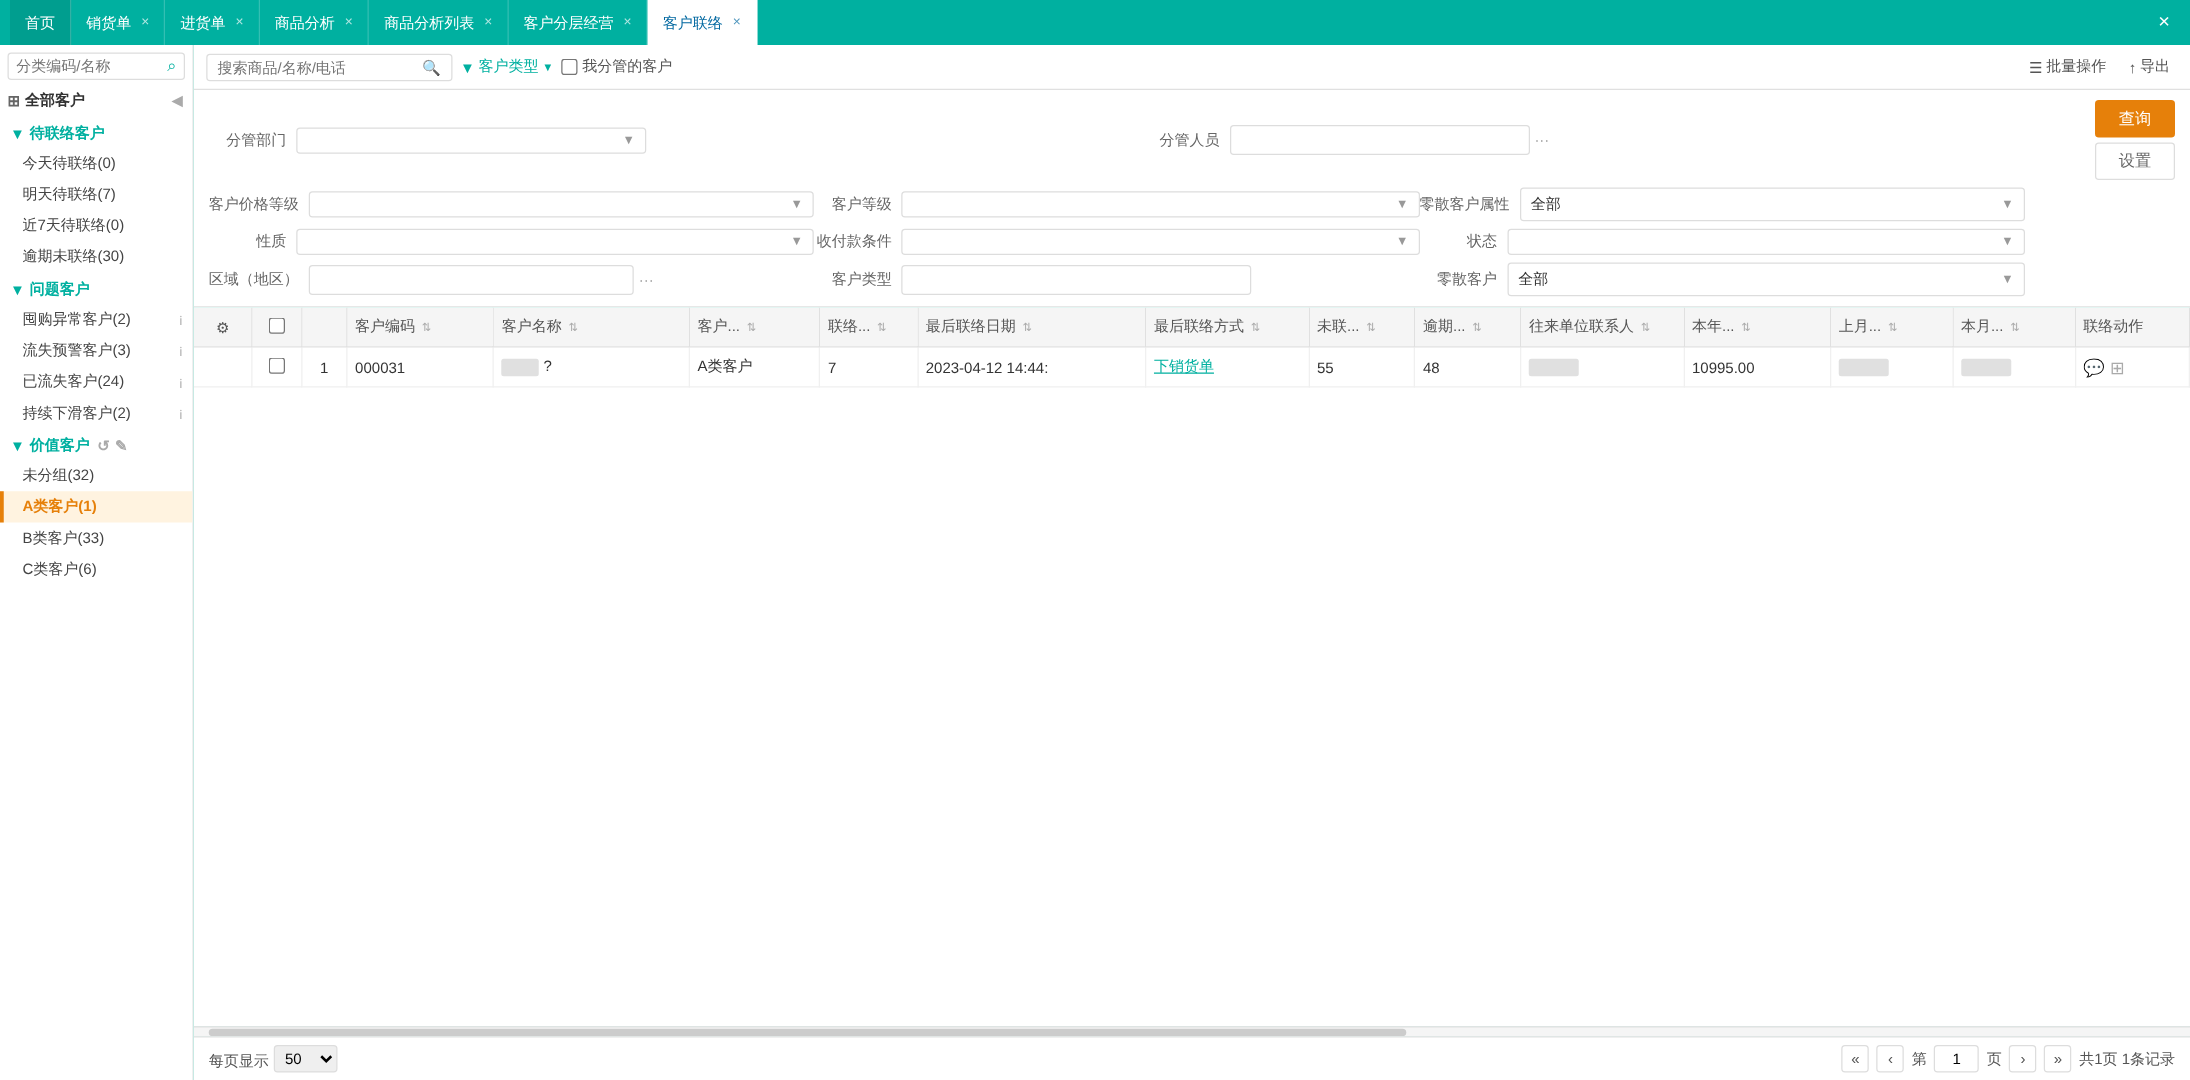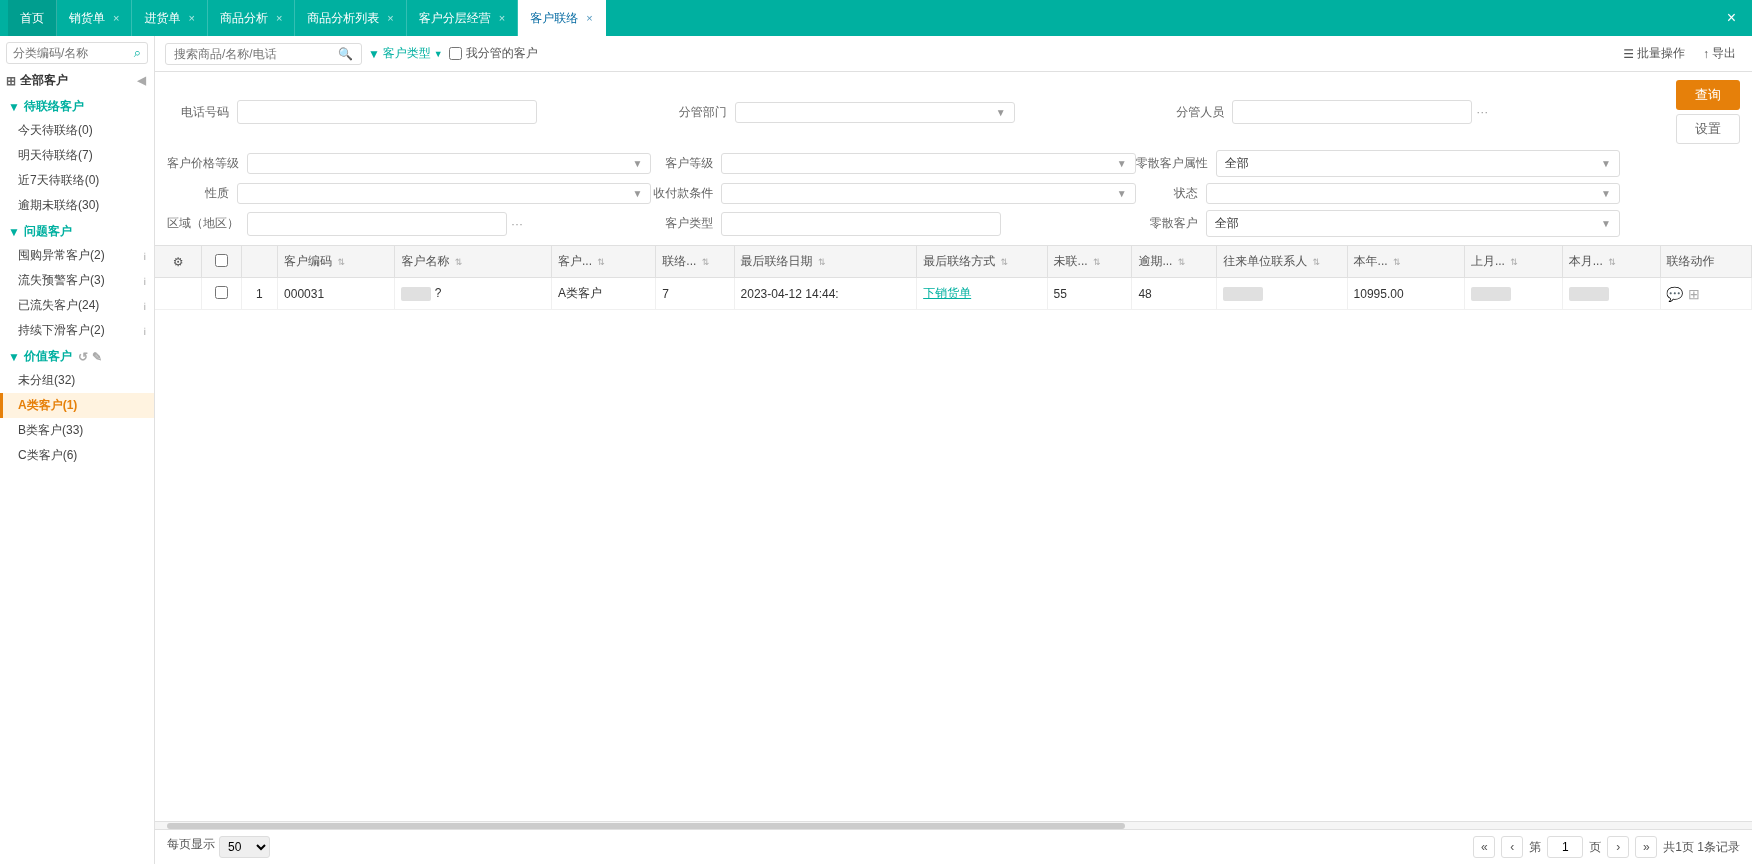--- a/index.html
+++ b/index.html
@@ -199,21 +199,21 @@
       border-radius: 3px; display: flex; align-items: center;
       justify-content: center; cursor: pointer; color: #555;
       background: #fff;
     }
     .page-input {
       width: 36px; height: 22px; border: 1px solid #ddd;
       border-radius: 3px; text-align: center; outline: none;
       font-size: 12px;
     }
     .per-page-select {
-      display: flex; align-items: flex-start; gap: 4px;
+      display: flex; align-items: flex-end; gap: 4px;
     }
     .per-page-select select {
       border: 1px solid #ddd; border-radius: 3px;
       padding: 2px 4px; font-size: 12px; outline: none;
     }
 
     .action-icons { display: flex; gap: 4px; }
     .action-icon { color: #aaa; cursor: pointer; font-size: 14px; }
 
     .name-placeholder { 
@@ -360,24 +360,20 @@
       </div>
       <div class="btn-export">
         <span>↑</span>
         <span>导出</span>
       </div>
     </div>
 
     <div class="advanced-filter">
 
       <div class="filter-row">
-        <div class="filter-cell">
-          <span class="filter-label">电话号码</span>
-          <input class="filter-input" type="text" style="max-width: 300px;">
-        </div>
         <div class="filter-cell">
           <span class="filter-label">分管部门</span>
           <div class="filter-select" style="max-width:280px;">
             <span></span>
             <span class="arrow">▼</span>
           </div>
         </div>
         <div class="filter-cell">
           <span class="filter-label">分管人员</span>
           <input class="filter-input" type="text" style="max-width: 240px;">

